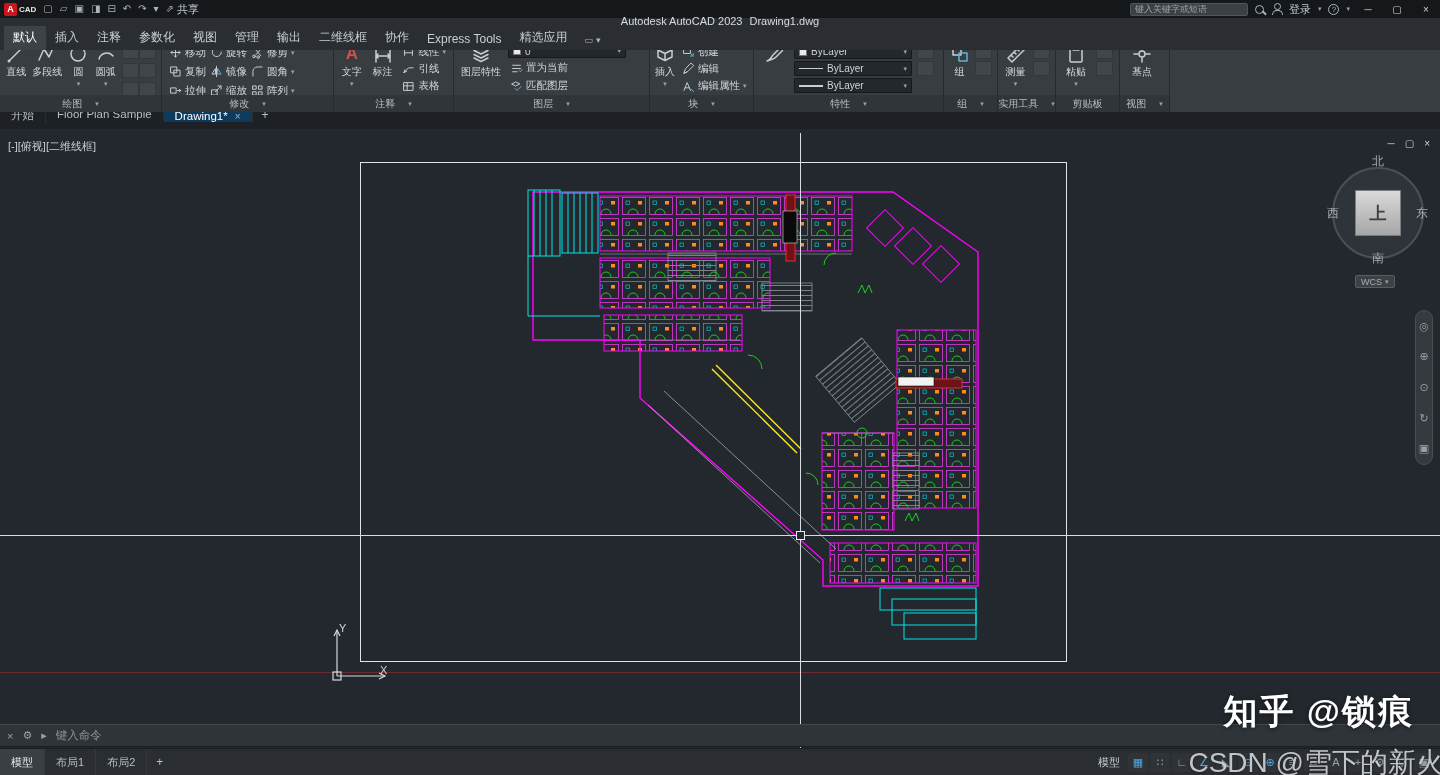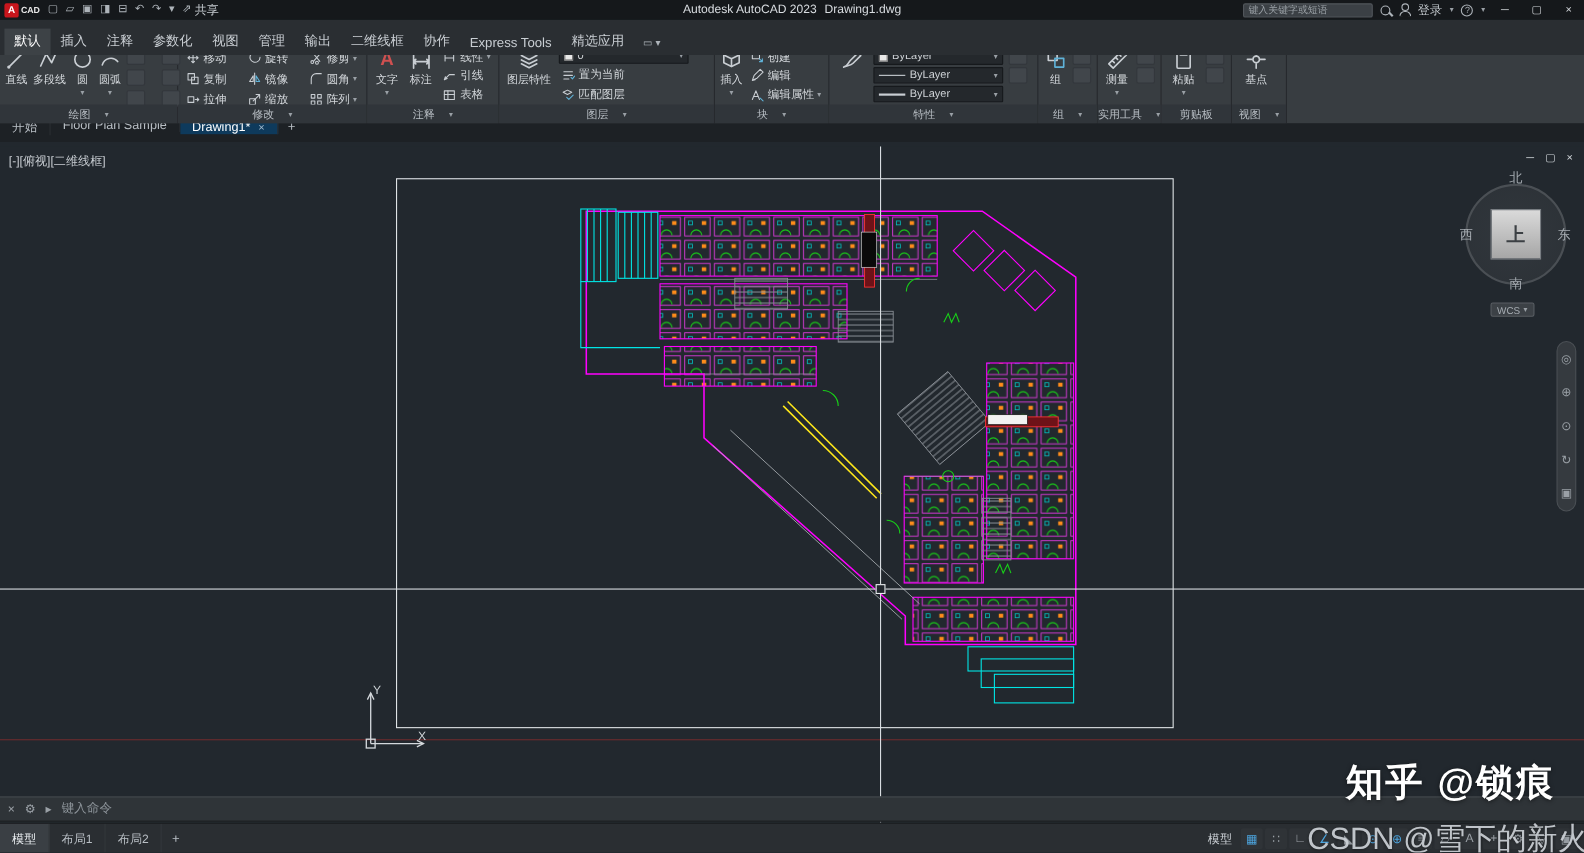--- a/index.html
+++ b/index.html
@@ -7,21 +7,21 @@
 body{position:relative;background:#22282e;font-family:"Liberation Sans","DejaVu Sans",sans-serif;color:#d6dade}
 
 
 .titlebar{position:absolute;top:0;left:0;right:0;height:18px;background:#15181b;display:flex;align-items:center;font-size:11px;color:#c3c8cd;z-index:40}
 .qat{display:flex;align-items:center;gap:7px;padding-left:4px;z-index:2}
 .logo{display:flex;align-items:center;gap:2px}
 .logo-a{width:13px;height:13px;background:#c8161d;color:#fff;font-weight:bold;font-size:9px;display:flex;align-items:center;justify-content:center;border-radius:2px}
 .logo-cad{font-size:8px;color:#e8e8e8;font-weight:bold}
 .qi{font-size:10px;color:#aeb4ba;line-height:16px}
 .share{display:flex;align-items:center;gap:3px;color:#c3c8cd}
-.tb-title{position:absolute;left:0;right:0;top:0;height:18px;display:flex;align-items:center;justify-content:center;gap:7px;font-size:11px;color:#d8dce0;pointer-events:none}
+.tb-title{position:absolute;left:0;right:0;top:12px;height:18px;display:flex;align-items:center;justify-content:center;gap:7px;font-size:11px;color:#d8dce0;pointer-events:none}
 .tb-right{margin-left:auto;display:flex;align-items:center;gap:7px;padding-right:3px;z-index:2}
 .tb-search{width:118px;height:13px;background:#3b4045;border:1px solid #50555a;border-radius:2px;font-size:9px;color:#cfd3d7;padding:0 4px;outline:none}
 .tb-search::placeholder{color:#9aa0a6}
 .mag{width:9px;height:9px;border:1.5px solid #aeb4ba;border-radius:50%;position:relative}
 .mag::after{content:"";position:absolute;width:5px;height:1.5px;background:#aeb4ba;transform:rotate(45deg);right:-4px;bottom:-1px}
 .usr{position:relative;width:11px;height:12px}
 .usr::before{content:"";position:absolute;left:3px;top:0;width:5px;height:5px;border:1.2px solid #aeb4ba;border-radius:50%}
 .usr::after{content:"";position:absolute;left:1px;bottom:0;width:9px;height:4px;border:1.2px solid #aeb4ba;border-bottom:none;border-radius:5px 5px 0 0}
 .hlp{width:11px;height:11px;border-radius:50%;border:1px solid #aeb4ba;font-size:8px;display:flex;align-items:center;justify-content:center;color:#aeb4ba}
 .winbtn{width:22px;text-align:center;font-size:10px;color:#cfd3d7}
@@ -33,21 +33,21 @@
 .mtab.active{background:#3d4246;color:#fff}
 .ribbon-toggle{margin-left:8px;padding-bottom:5px;display:flex;gap:3px;color:#aeb4ba;font-size:9px}
 
 
 .ribbon{position:absolute;top:38px;left:0;right:0;height:74px;background:#383d41;display:flex;z-index:38}
 .rpanel{position:relative;height:74px;border-right:1px solid #26292d;padding:3px 5px 18px 5px;display:flex;gap:5px;flex:0 0 auto}
 .rlabel{position:absolute;left:0;right:0;bottom:0;height:17px;background:#30353a;color:#b9bfc5;font-size:10px;display:flex;align-items:center;justify-content:center;gap:13px}
 .bigbtn{display:flex;flex-direction:column;align-items:center;width:36px;gap:1px;padding-top:3px}
 .bigbtn svg{width:20px;height:20px;flex:0 0 auto}
 .blab{font-size:10px;color:#d6dade;white-space:nowrap}
-.colgrid{display:grid;grid-template-rows:repeat(3,17px);grid-auto-flow:column;gap:2px 15px;align-content:start;padding-top:3px}
+.colgrid{display:grid;grid-template-rows:repeat(3,17px);grid-auto-flow:column;gap:2px 0;align-content:start;padding-top:3px}
 .srow{display:flex;align-items:center;gap:3px;height:17px;padding:0 2px}
 .srow svg{width:13px;height:13px;flex:0 0 auto}
 .slab{font-size:10.5px;color:#d2d6da;white-space:nowrap}
 .mini{width:17px;height:15px;background:#41464b;border:1px solid #33373c;border-radius:2px}
 .col{display:flex;flex-direction:column;gap:2px;padding-top:3px}
 svg.ic{stroke:#c9ced3;fill:none;stroke-width:1.5;stroke-linecap:round;stroke-linejoin:round}
 svg.ic .fil{fill:#c9ced3;stroke:none}
 svg.ic .acc{stroke:#5fb2d8}
 .Aicon{font-size:17px;font-weight:bold;color:#cf5050;line-height:20px}
 .combo{display:flex;align-items:center;gap:4px;background:#24282c;border:1px solid #16191c;height:15px;padding:0 4px;font-size:10px;color:#cfd3d7;width:118px;border-radius:1px}

